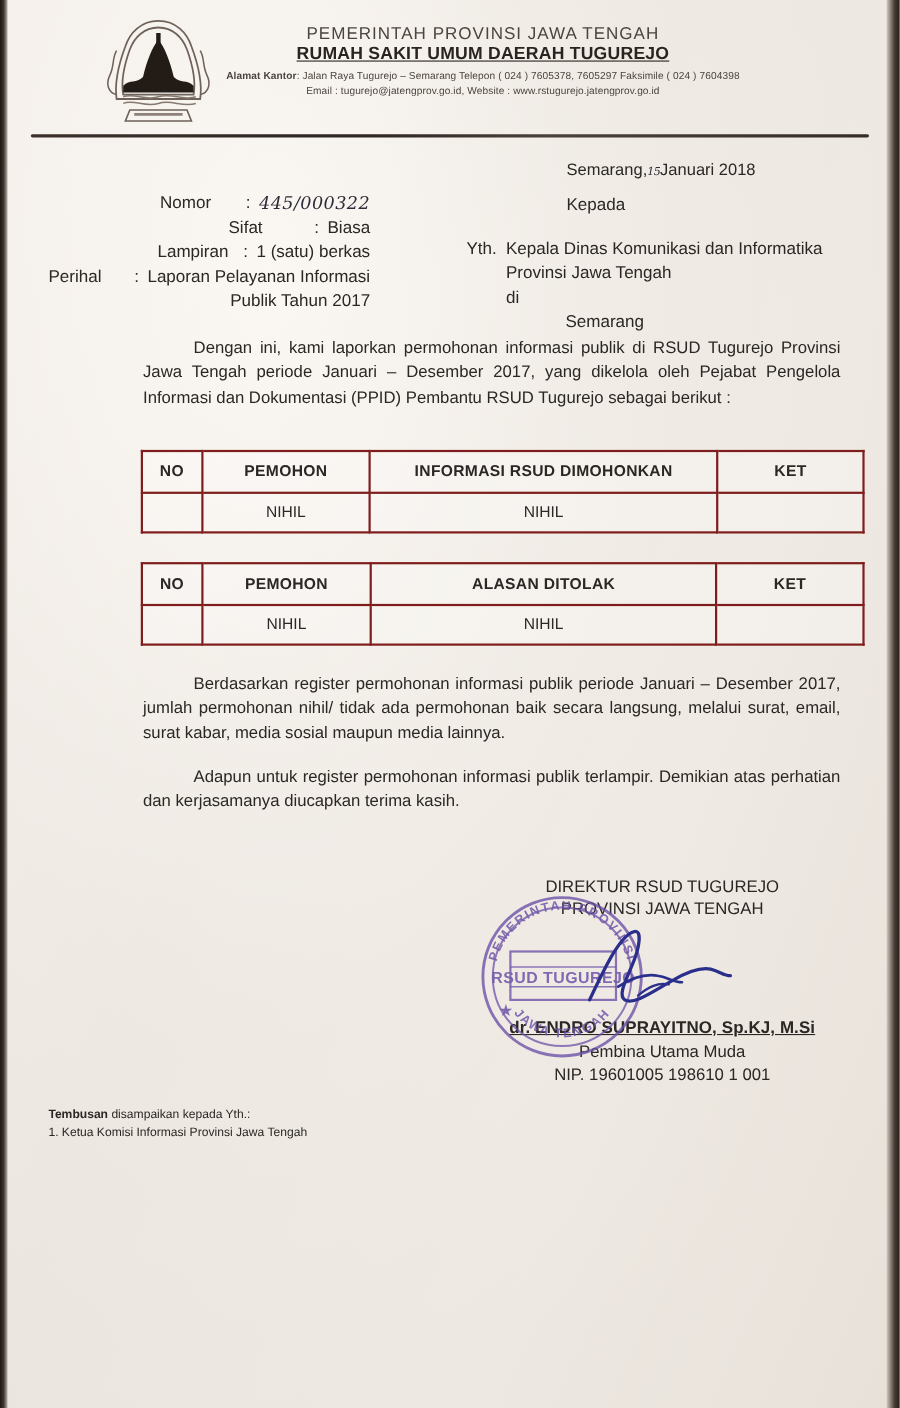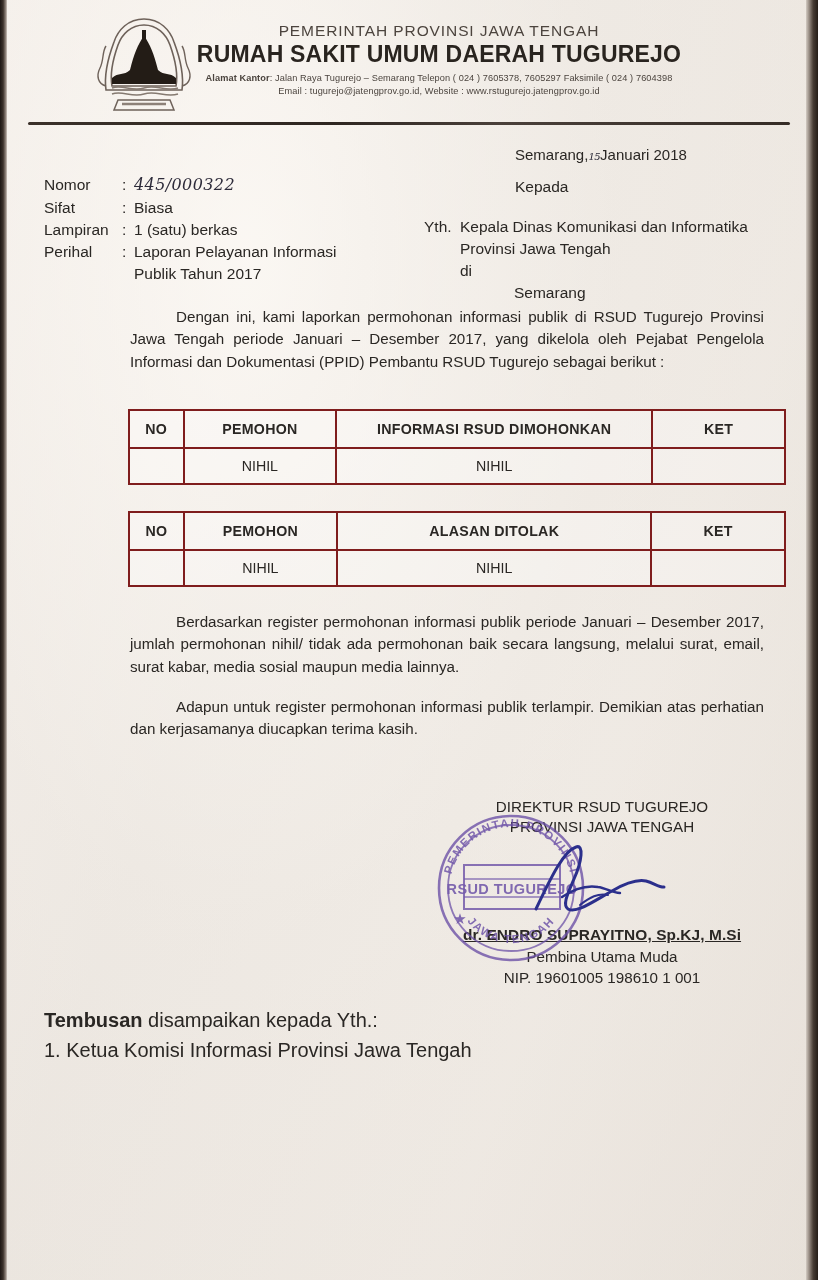--- a/index.html
+++ b/index.html
@@ -59,25 +59,26 @@
     text-align: center;
     padding-left: 60px;
   }
   .lh-line1 {
     font-size: 15.5px;
     letter-spacing: 0.9px;
     color: #4c443e;
     margin: 6px 0 1px 0;
   }
   .lh-line2 {
-    font-size: 23px;
+    font-size: 16px;
     font-weight: bold;
     letter-spacing: 0.2px;
     color: #29241f;
     margin: 0 0 4px 0;
+    text-decoration: underline;
   }
   .lh-addr {
     font-size: 9.2px;
     color: #4b443e;
     letter-spacing: 0.1px;
     line-height: 1.45;
   }
   .lh-addr b { font-weight: bold; }
 
   .rule {
@@ -111,21 +112,21 @@
     font-size: 10px;
     color: #2b2a38;
     letter-spacing: -0.5px;
   }
   .fields {
     position: absolute;
     left: 44px;
     top: 38px;
     line-height: 1.42;
   }
-  .field-row { display: flex; }
+  .field-row { display: flex; justify-content: flex-end; }
   .field-label { width: 78px; }
   .field-colon { width: 12px; }
   .field-value { }
   .nomor-hand {
     font-family: "DejaVu Serif", serif;
     font-style: italic;
     font-size: 16px;
     color: #2d2b3a;
     letter-spacing: 0.4px;
   }
@@ -226,21 +227,21 @@
     width: 160px;
     height: 92px;
     z-index: 7;
   }
 
   
   .tembusan {
     position: absolute;
     left: 44px;
     top: 1005px;
-    font-size: 20px;
+    font-size: 11px;
     line-height: 1.5;
     z-index: 5;
   }
   .tembusan b { font-weight: bold; }
   .tembusan .t-item { }
 </style>
 </head>
 <body>
 
 <div class="page">

